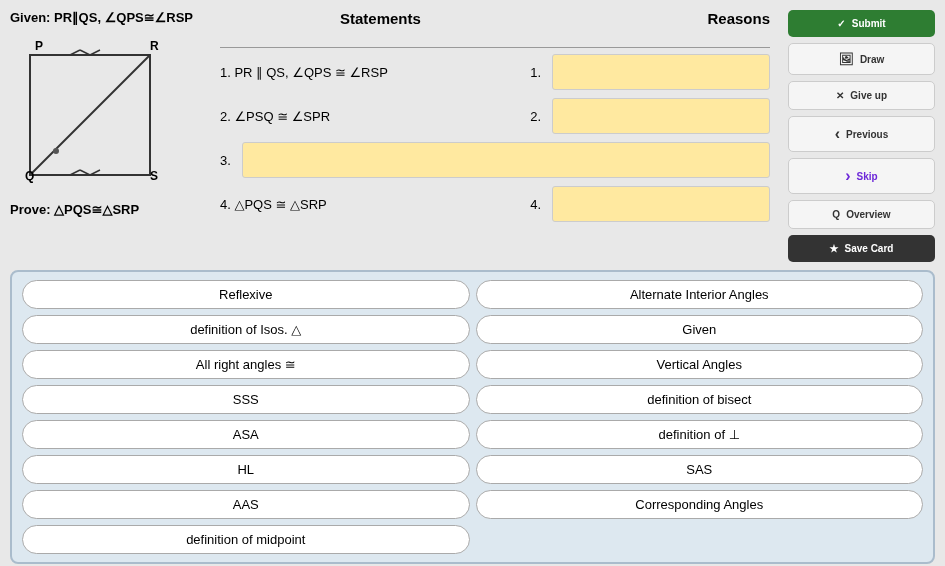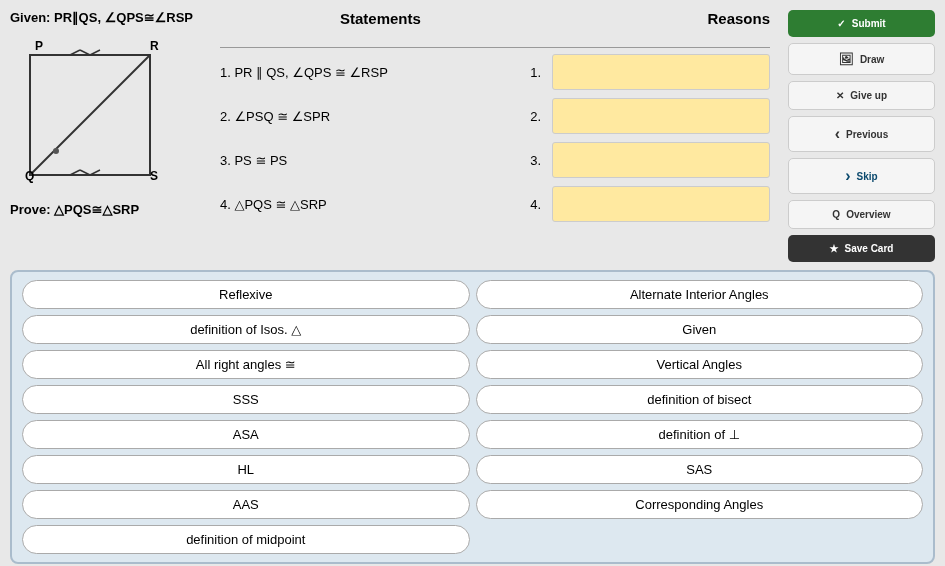--- a/index.html
+++ b/index.html
@@ -143,21 +143,21 @@
     }
 
     .btn-previous {
       background: #f5f5f5;
       color: #333;
       border: 1px solid #ccc;
     }
 
     .btn-skip {
       background: #f5f5f5;
-      color: #0c4a6e;
+      color: #6d28d9;
       border: 1px solid #ccc;
     }
 
     .btn-overview {
       background: #f5f5f5;
       color: #333;
       border: 1px solid #ccc;
     }
 
     .btn-savecard {
@@ -244,21 +244,20 @@
         <div class="reason-input"></div>
       </div>
 
       <div class="proof-row">
         <div class="statement-cell">2. ∠PSQ ≅ ∠SPR</div>
         <div class="reason-num">2.</div>
         <div class="reason-input"></div>
       </div>
 
       <div class="proof-row">
-        <div class="statement-cell">3. PS ≅ PS</div>
         <div class="reason-num">3.</div>
         <div class="reason-input"></div>
       </div>
 
       <div class="proof-row">
         <div class="statement-cell">4. △PQS ≅ △SRP</div>
         <div class="reason-num">4.</div>
         <div class="reason-input"></div>
       </div>
     </div>

